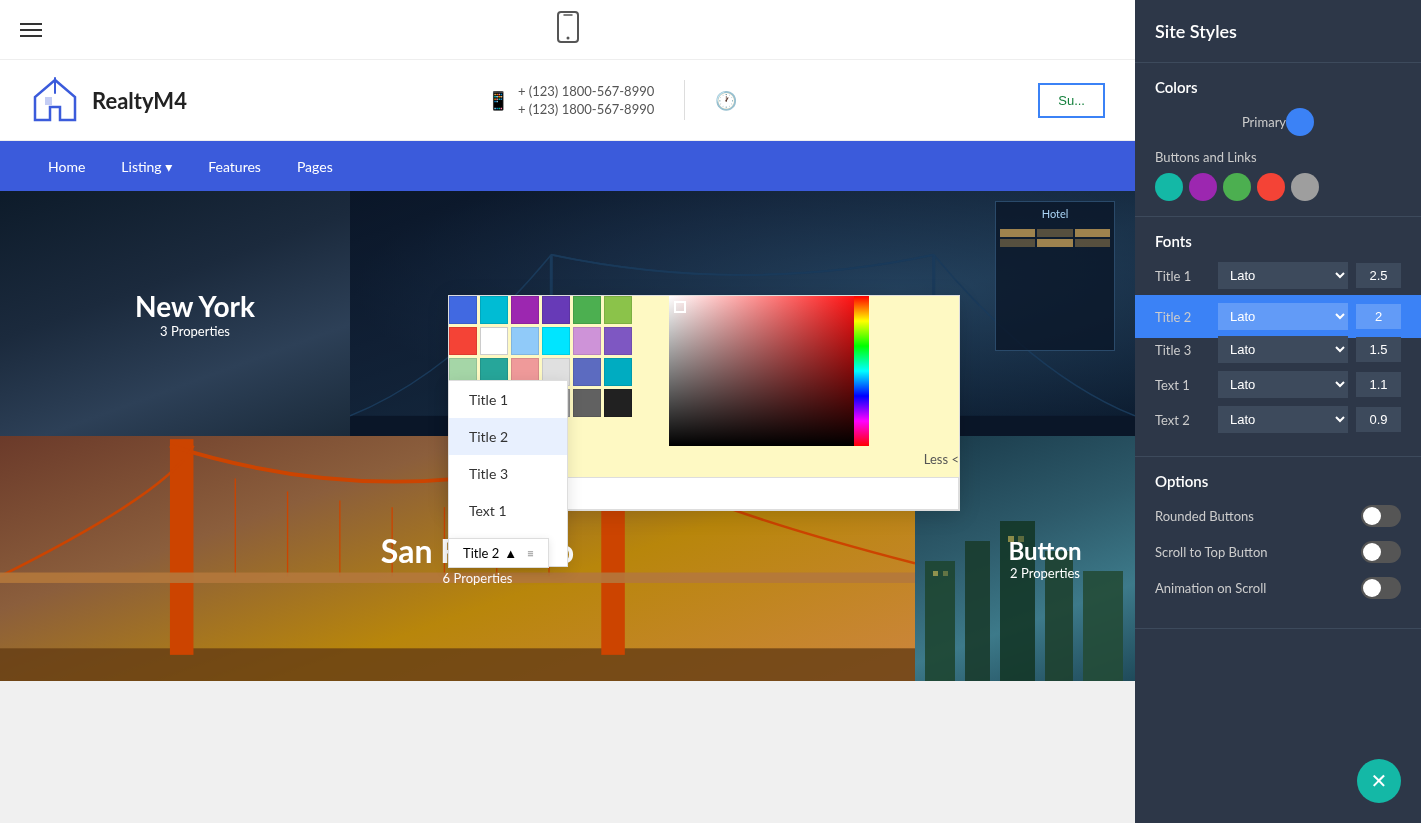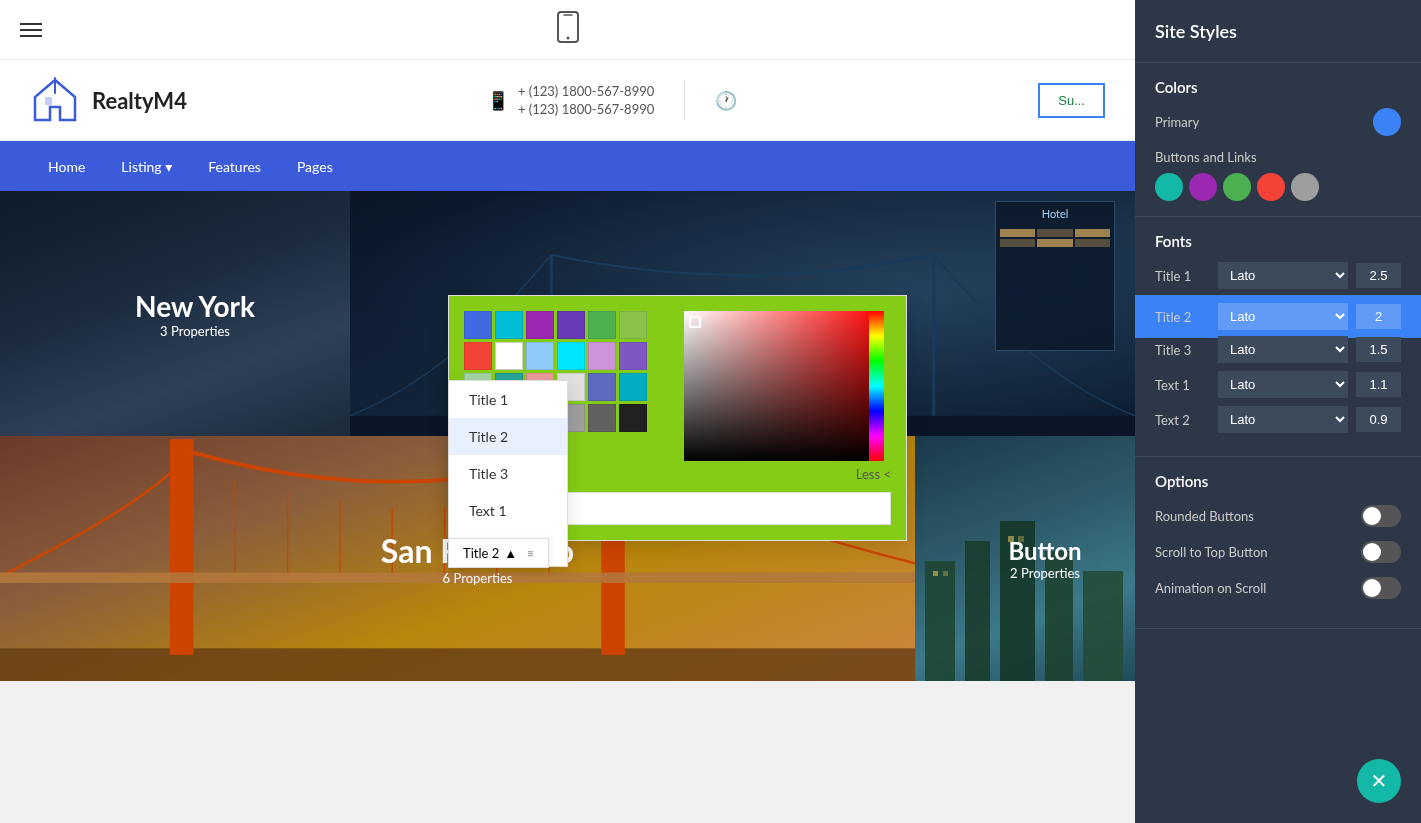--- a/index.html
+++ b/index.html
@@ -28,37 +28,37 @@
 
     
     .nav-bar { background: #3b5bdb; padding: 0 30px; display: flex; align-items: center; height: 50px; }
     .nav-item { color: #fff; font-size: 14px; padding: 0 18px; height: 50px; display: flex; align-items: center; cursor: pointer; gap: 5px; }
     .city-card { position: relative; overflow: hidden; background: #333; }
     .city-card .overlay { position: absolute; inset: 0; display: flex; flex-direction: column; align-items: center; justify-content: center; color: #fff; padding-left: 40px; }
     .city-name { font-size: 28px; font-weight: 700; }
     .city-props { font-size: 13px; }
 
     
-    .color-picker-popup { position: absolute; top: 290px; left: 450px; background: #84cc16; border: 1px solid #ddd; box-shadow: 0 4px 20px rgba(0,0,0,0.15); width: 459px; z-index: 100; padding: 15px; }
+    .color-picker-popup { position: absolute; top: 290px; left: 450px; background: #fef9c3; border: 1px solid #ddd; box-shadow: 0 4px 20px rgba(0,0,0,0.15); width: 512px; z-index: 100; }
     .swatch { width: 28px; height: 28px; cursor: pointer; border: 1px solid rgba(0,0,0,0.1); }
     .less-btn { text-align: right; font-size: 13px; color: #555; cursor: pointer; margin-top: 5px; }
     .hex-input { margin-top: 10px; border: 1px solid #ddd; padding: 8px 12px; width: 100%; font-size: 13px; color: #333; }
 
     
     .font-popup { position: absolute; top: 380px; left: 448px; background: #fff; border: 1px solid #ddd; box-shadow: 0 4px 15px rgba(0,0,0,0.12); z-index: 200; min-width: 120px; }
     .font-popup-item { padding: 10px 20px; font-size: 14px; cursor: pointer; color: #333; }
     .font-popup-item.active { background: #e8f0fe; }
     .font-popup-trigger { position: absolute; top: 538px; left: 448px; background: #fff; border: 1px solid #ddd; padding: 6px 14px; font-size: 13px; display: flex; align-items: center; gap: 5px; cursor: pointer; z-index: 201; box-shadow: 0 2px 8px rgba(0,0,0,0.1); }
 
     
     .site-styles-panel { position: absolute; right: 0; top: 0; width: 286px; height: 823px; background: #2d3748; color: #fff; overflow-y: auto; z-index: 50; }
     .panel-header { padding: 20px; font-size: 18px; font-weight: 600; border-bottom: 1px solid #3d4a5c; }
     .panel-section { padding: 15px 20px; border-bottom: 1px solid #3d4a5c; }
     .panel-section-title { font-size: 15px; font-weight: 600; margin-bottom: 12px; }
-    .primary-color { display: flex; align-items: center; justify-content: space-between; }
+    .primary-color { display: flex; align-items: center; justify-content: center; }
     .primary-label { font-size: 13px; color: #ccc; }
     .primary-dot { width: 28px; height: 28px; border-radius: 50%; background: #3b82f6; cursor: pointer; }
     .color-buttons { display: flex; gap: 6px; margin-top: 8px; flex-wrap: wrap; }
     .color-btn { width: 28px; height: 28px; border-radius: 50%; cursor: pointer; border: 2px solid transparent; }
 
     .font-row { display: flex; align-items: center; margin-bottom: 8px; gap: 8px; }
     .font-label { font-size: 13px; color: #ccc; width: 55px; flex-shrink: 0; }
     .font-select { flex: 1; background: #3d4a5c; border: none; color: #fff; padding: 5px 8px; font-size: 13px; cursor: pointer; }
     .font-size-input { width: 45px; background: #3d4a5c; border: none; color: #fff; padding: 5px 6px; font-size: 13px; text-align: center; }
     .font-row.active-row { background: #3b82f6; margin: -2px -20px; padding: 8px 20px; }

